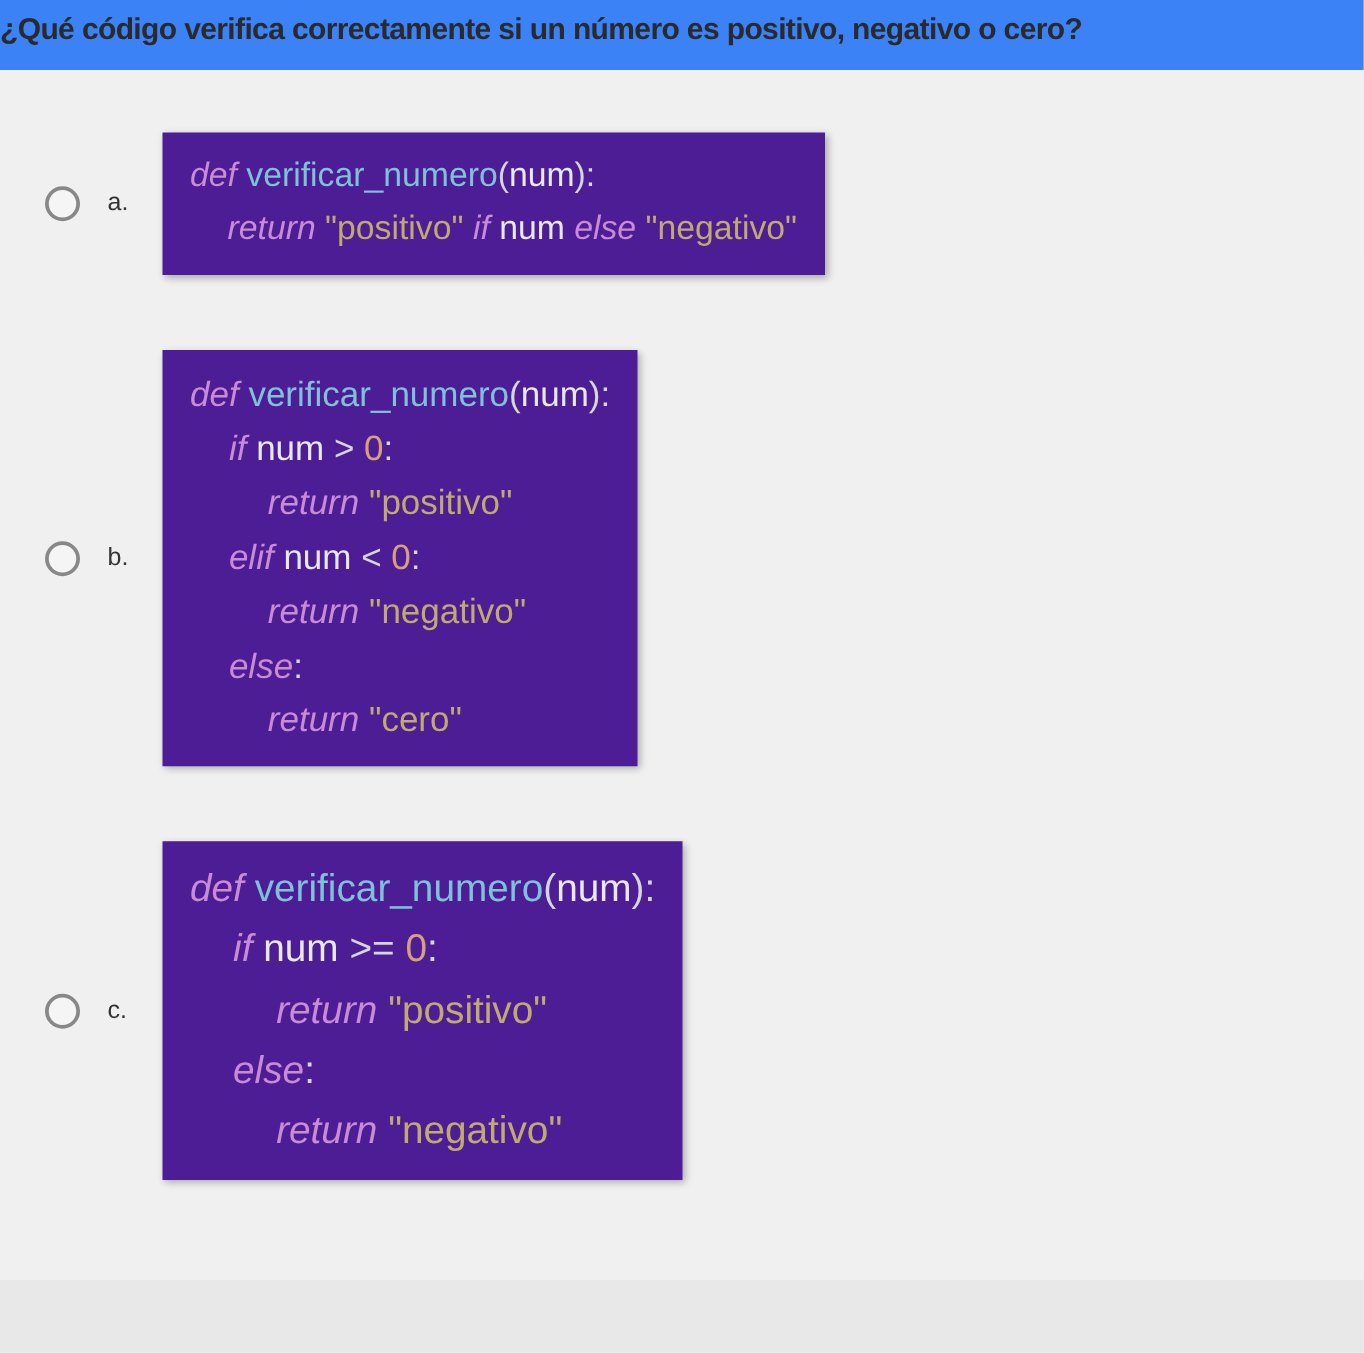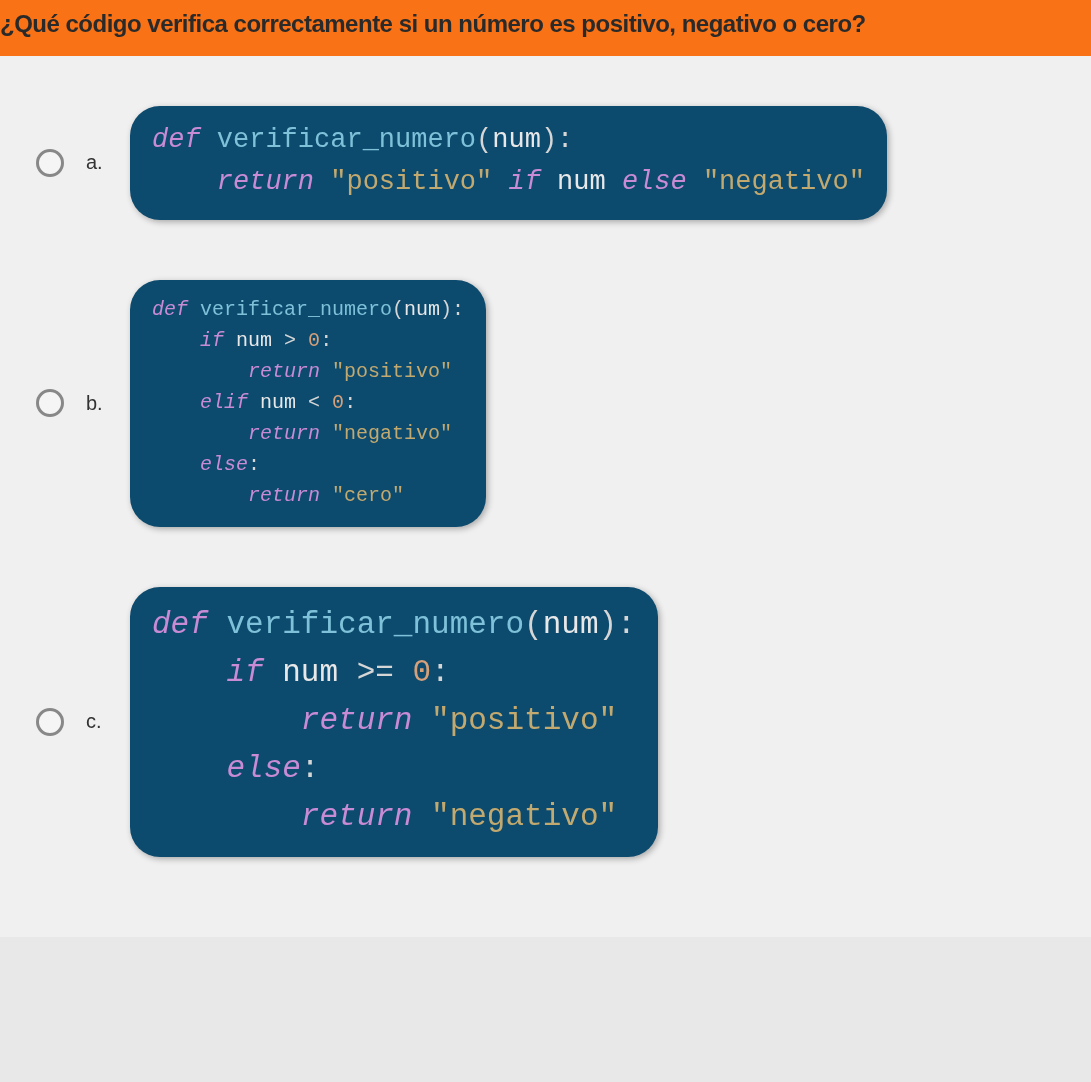--- a/index.html
+++ b/index.html
@@ -8,21 +8,21 @@
       box-sizing: border-box;
     }
     body {
       font-family: Arial, Helvetica, sans-serif;
       background: #e8e8e8;
       width: 1091px;
       height: 1082px;
       overflow: hidden;
     }
     .question-header {
-      background: #f97316;
+      background: #3b82f6;
       padding: 10px 0 18px 0;
       font-weight: bold;
       font-size: 24px;
       color: #2a2a2a;
       letter-spacing: -0.5px;
     }
     .options-container {
       background: #f0f0f0;
       padding: 50px 20px 20px 20px;
     }
@@ -46,29 +46,28 @@
       cursor: pointer;
     }
     .option-label {
       width: 50px;
       font-size: 20px;
       color: #333;
       text-align: left;
       padding-left: 6px;
     }
     .code-block {
-      background: #0c4a6e;
+      background: #4c1d95;
       padding: 14px 22px 16px 22px;
-      font-family: Liberation Mono, monospace;
+      font-family: Liberation Sans, sans-serif;
       font-size: 26px;
       line-height: 1.55;
       color: #d6d6d6;
       white-space: pre;
       box-shadow: 2px 2px 6px rgba(0,0,0,0.3);
-      border-radius: 30px;
     }
     .code-block.wide {
       font-size: 27px;
     }
     .tok-def     { color: #c88bd4; font-style: italic; }
     .tok-func    { color: #7ec1d8; }
     .tok-param   { color: #e8e8e8; }
     .tok-punct   { color: #d6d6d6; }
     .tok-return  { color: #c88bd4; font-style: italic; }
     .tok-string  { color: #c2a96f; }
@@ -92,21 +91,21 @@
     <div class="option-label">a.</div>
     <div class="code-block wide"><span class="tok-def">def</span> <span class="tok-func">verificar_numero</span><span class="tok-punct">(</span><span class="tok-param">num</span><span class="tok-punct">)</span><span class="tok-punct">:</span>
     <span class="tok-return">return</span> <span class="tok-string">"positivo"</span> <span class="tok-if">if</span> <span class="tok-var">num</span> <span class="tok-else">else</span> <span class="tok-string">"negativo"</span></div>
   </div>
 
   <div class="option-row">
     <div class="radio-wrap">
       <div class="radio"></div>
     </div>
     <div class="option-label">b.</div>
-    <div class="code-block" style="font-size:20px;"><span class="tok-def">def</span> <span class="tok-func">verificar_numero</span><span class="tok-punct">(</span><span class="tok-param">num</span><span class="tok-punct">)</span><span class="tok-punct">:</span>
+    <div class="code-block" style="font-size:28px;"><span class="tok-def">def</span> <span class="tok-func">verificar_numero</span><span class="tok-punct">(</span><span class="tok-param">num</span><span class="tok-punct">)</span><span class="tok-punct">:</span>
     <span class="tok-if">if</span> <span class="tok-var">num</span> <span class="tok-op">&gt;</span> <span class="tok-number">0</span><span class="tok-punct">:</span>
         <span class="tok-return">return</span> <span class="tok-string">"positivo"</span>
     <span class="tok-if">elif</span> <span class="tok-var">num</span> <span class="tok-op">&lt;</span> <span class="tok-number">0</span><span class="tok-punct">:</span>
         <span class="tok-return">return</span> <span class="tok-string">"negativo"</span>
     <span class="tok-else">else</span><span class="tok-punct">:</span>
         <span class="tok-return">return</span> <span class="tok-string">"cero"</span></div>
   </div>
 
   <div class="option-row">
     <div class="radio-wrap">

